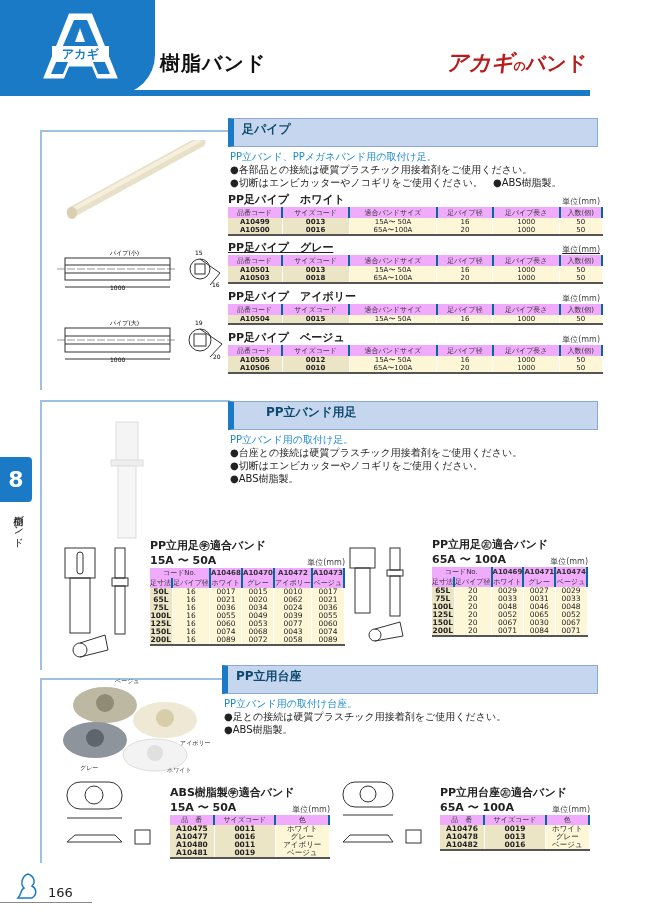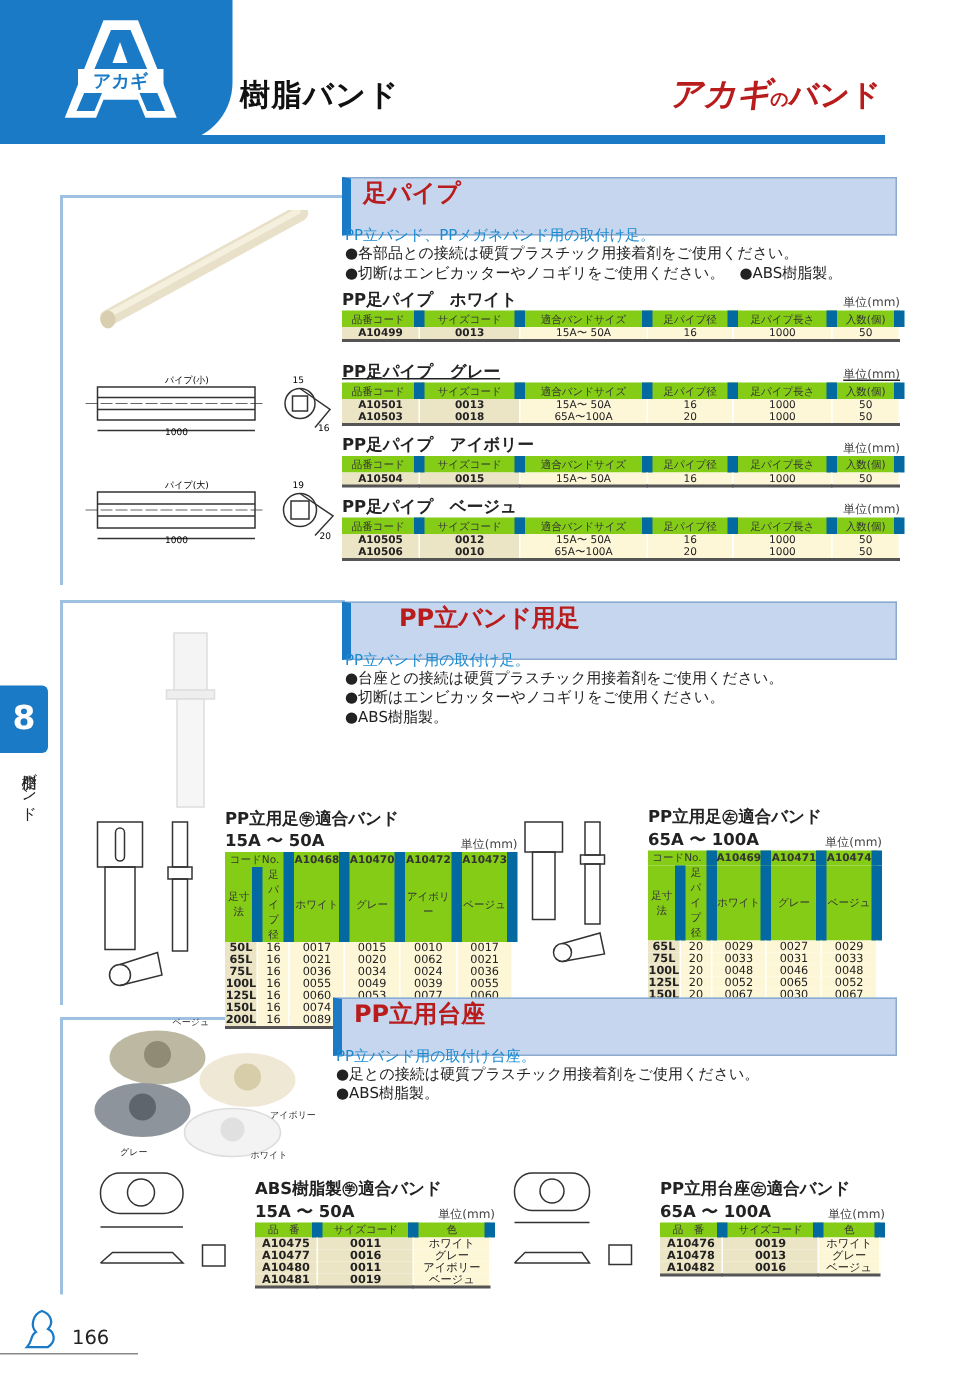--- a/index.html
+++ b/index.html
@@ -7,27 +7,27 @@
   .abs { position:absolute; }
   
   .hdr-blue { left:0; top:0; width:118px; height:95px; background:#1a7ac6; }
   .hdr-curve { left:110px; top:0; width:45px; height:95px; background:#1a7ac6; border-bottom-right-radius:40px; }
   .hdr-line { left:0; top:90px; width:590px; height:6px; background:#1a7ac6; }
   .logo { left:38px; top:10px; width:85px; height:72px; }
   .hdr-title { left:160px; top:50px; font-size:20px; font-weight:bold; color:#111; letter-spacing:1px; }
   .hdr-brand { left:446px; top:48px; font-size:22px; font-weight:bold; color:#b91c1c; font-style:italic; }
   .hdr-brand small { font-size:12px; font-style:normal; }
   .hdr-brand span.b { font-size:20px; font-style:normal; }
-  .sec-head { height:39px; background:#c5d6ee; border:1px solid #8aaad0; border-left:6px solid #1a7ac6; font-weight:bold; font-size:16px; padding-left:8px; line-height:20px; color:#b91c1c; }
+  .sec-head { height:29px; background:#c5d6ee; border:1px solid #8aaad0; border-left:6px solid #1a7ac6; font-weight:bold; font-size:12px; padding-left:8px; line-height:20px; color:#0c4a6e; }
   .lead { font-size:10px; color:#1a8ad0; }
   .bul { font-size:10px; color:#222; line-height:13px; }
   .tbl-title { font-size:11px; font-weight:bold; }
   .unit { font-size:8px; color:#444; }
   table { border-collapse:collapse; font-size:7px; }
-  th { background:#84cc16; font-weight:normal; color:#333; border-right:7px solid #0369a1; height:10px; }
+  th { background:#f0abfc; font-weight:normal; color:#333; border-right:2px solid #0369a1; height:10px; }
   td { background:#fdf7d8; text-align:center; line-height:8px; border-right:1px solid #fff; }
   td.code { background:#ece5c5; font-weight:bold; }
   table.pipe { width:375px; }
   table.pipe th { height:11px; }
   .tborder { border-bottom:2px solid #555; }
   table.bt th { font-size:7px; }
   table.bt td { font-size:7.5px; }
   .side-tab { left:0; top:457px; width:32px; height:45px; background:#1a7ac6; border-radius:0 4px 4px 0; color:#fff; font-size:22px; font-weight:bold; text-align:center; line-height:45px; }
   .side-label { left:8px; top:508px; width:16px; font-size:10px; line-height:12px; writing-mode:vertical-rl; }
   .pagenum { left:48px; top:885px; font-size:13px; }
@@ -112,20 +112,28 @@
           <th>入数(個)</th>
         </tr>
     <tr>
           <td class="code">A10499</td>
           <td class="code">0013</td>
           <td>15A〜 50A</td>
           <td>16</td>
           <td>1000</td>
           <td>50</td>
         </tr>
+    <tr>
+          <td class="code">A10500</td>
+          <td class="code">0016</td>
+          <td>65A〜100A</td>
+          <td>20</td>
+          <td>1000</td>
+          <td>50</td>
+        </tr>
   </tbody>
     </table>
 </div>
 <div class="abs" style="left:228px;top:240px;width:372px;">
   <div style="display:flex;justify-content:space-between;align-items:flex-end;text-decoration:underline;">
     <span class="tbl-title">PP足パイプ　グレー</span>
     <span class="unit">単位(mm)</span>
   </div>
   <table class="pipe tborder">
     <tbody>

